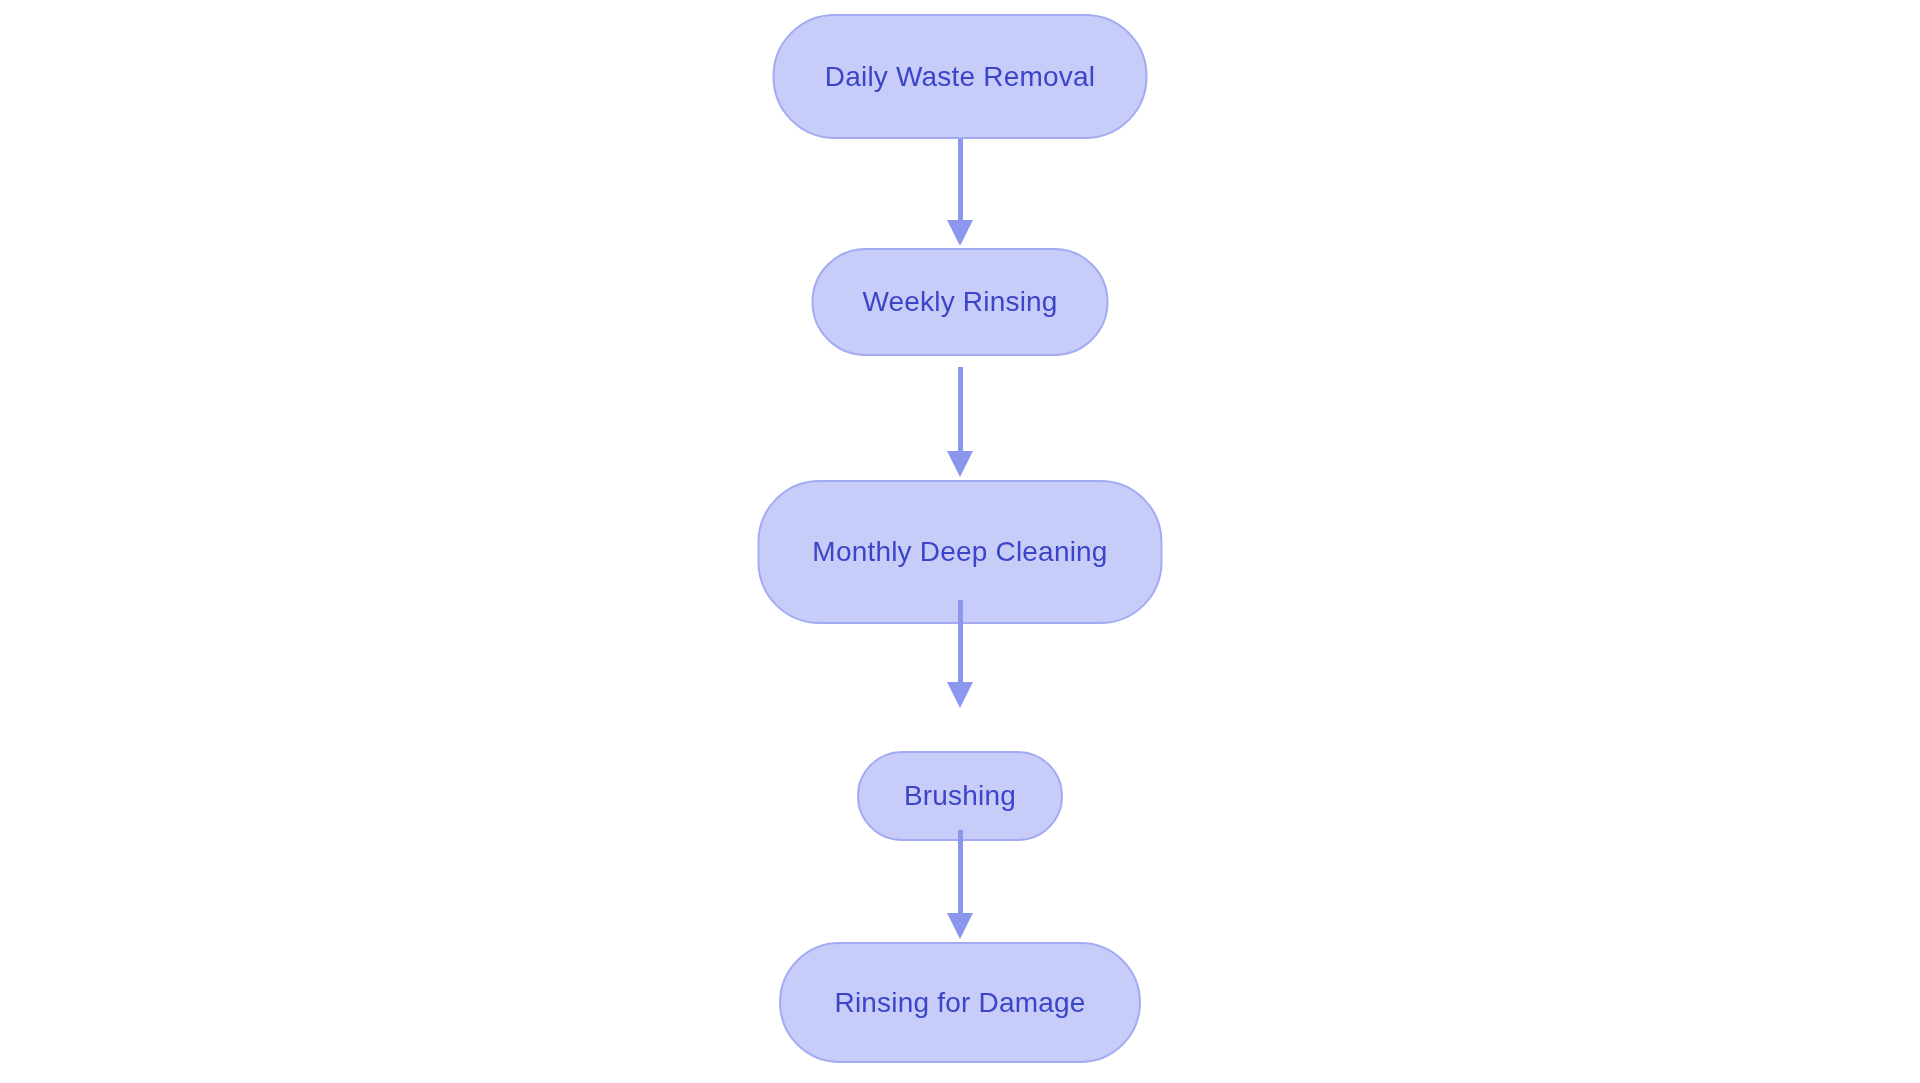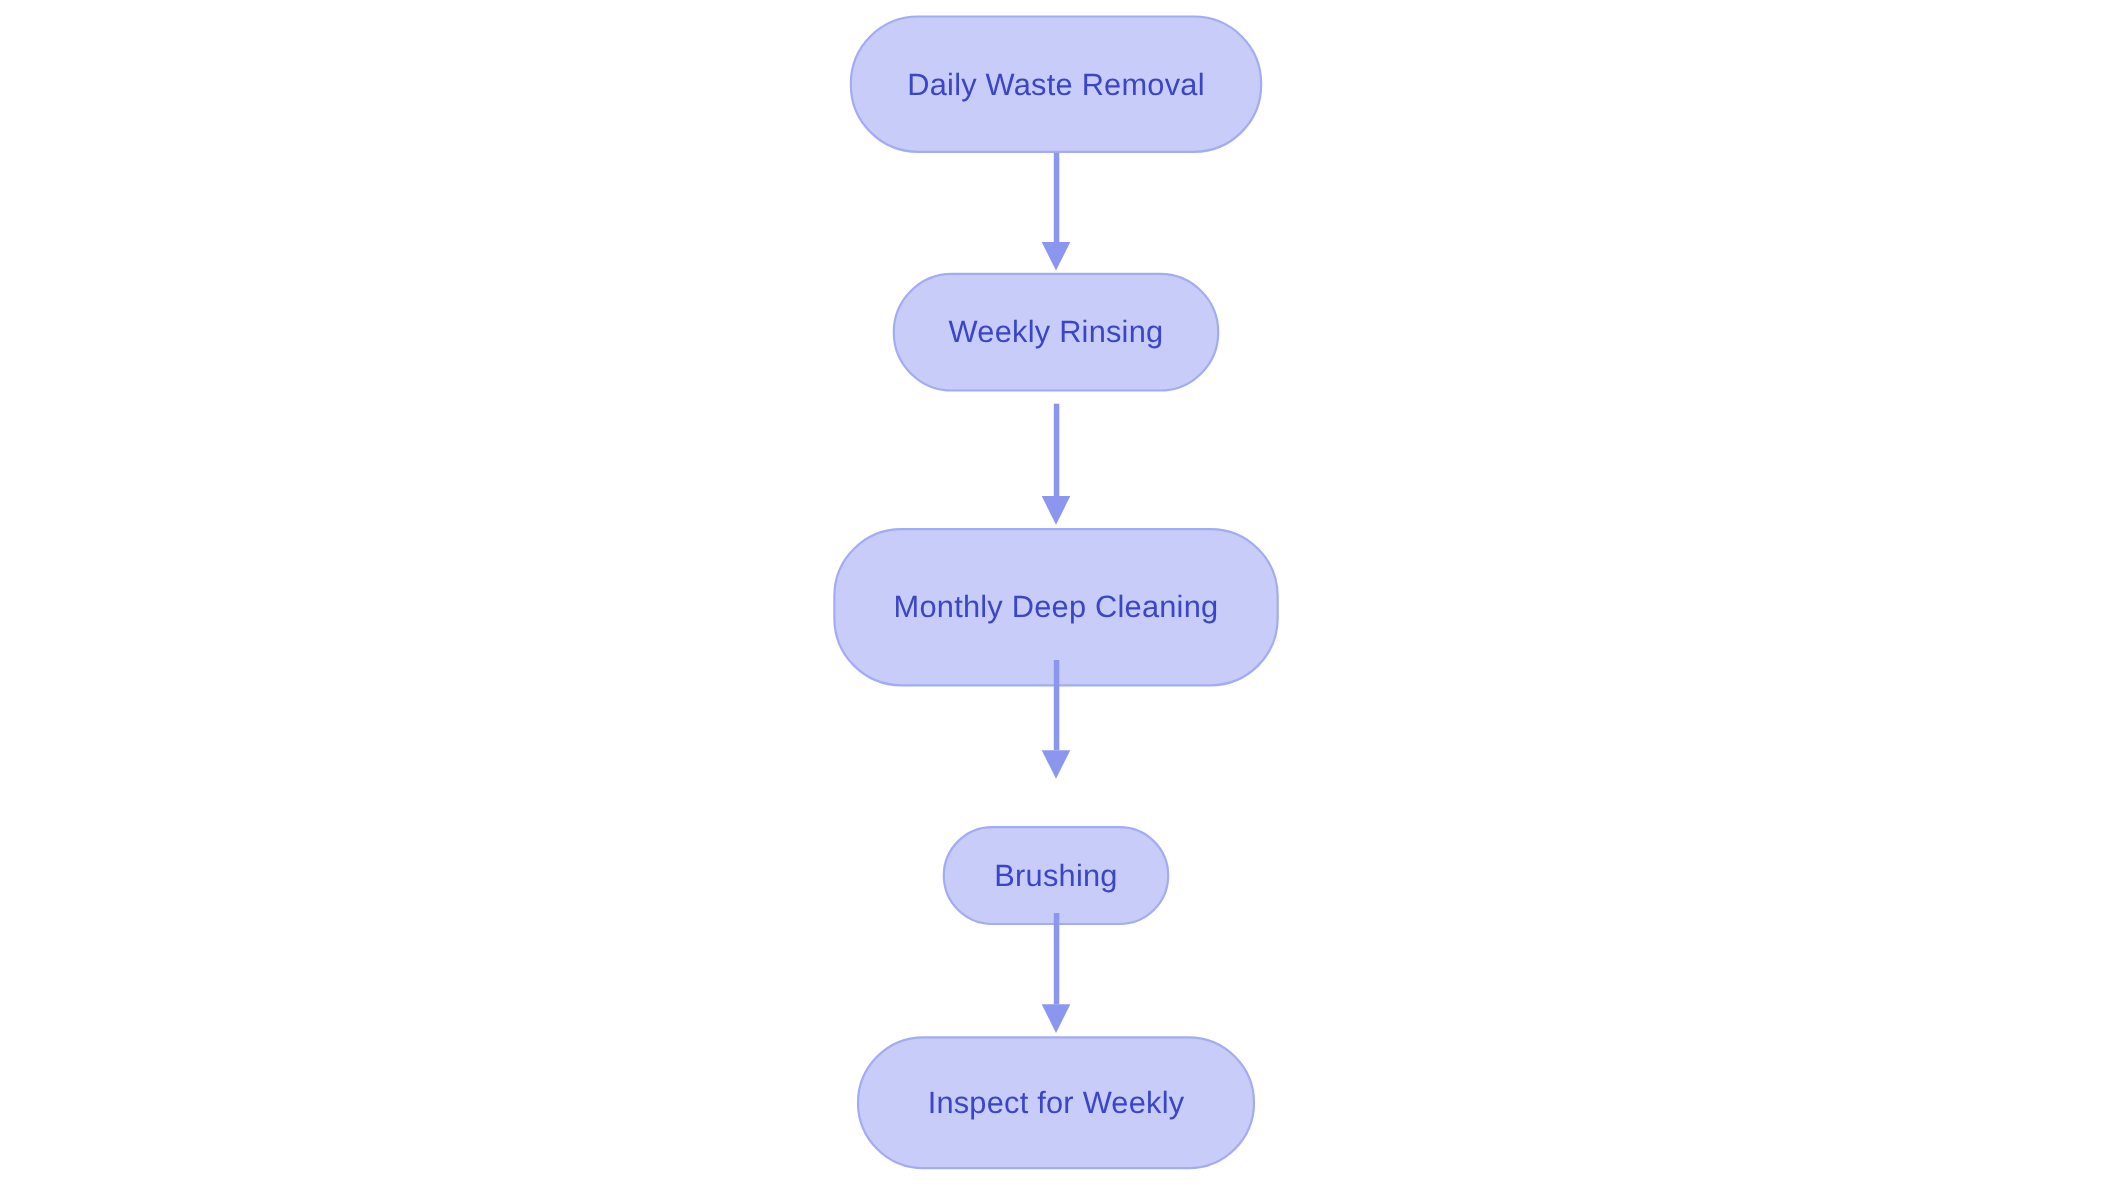--- a/index.html
+++ b/index.html
@@ -106,16 +106,16 @@
   <div class="node n4">
     <span class="node-label">Brushing</span>
   </div>
 
   <div class="arrow a4">
     <div class="arrow-line"></div>
     <div class="arrow-head"></div>
   </div>
 
   <div class="node n5">
-    <span class="node-label">Inspect for Weekly</span>
+    <span class="node-label">Rinsing for Damage</span>
   </div>
 
 </div>
 
 </body></html>

